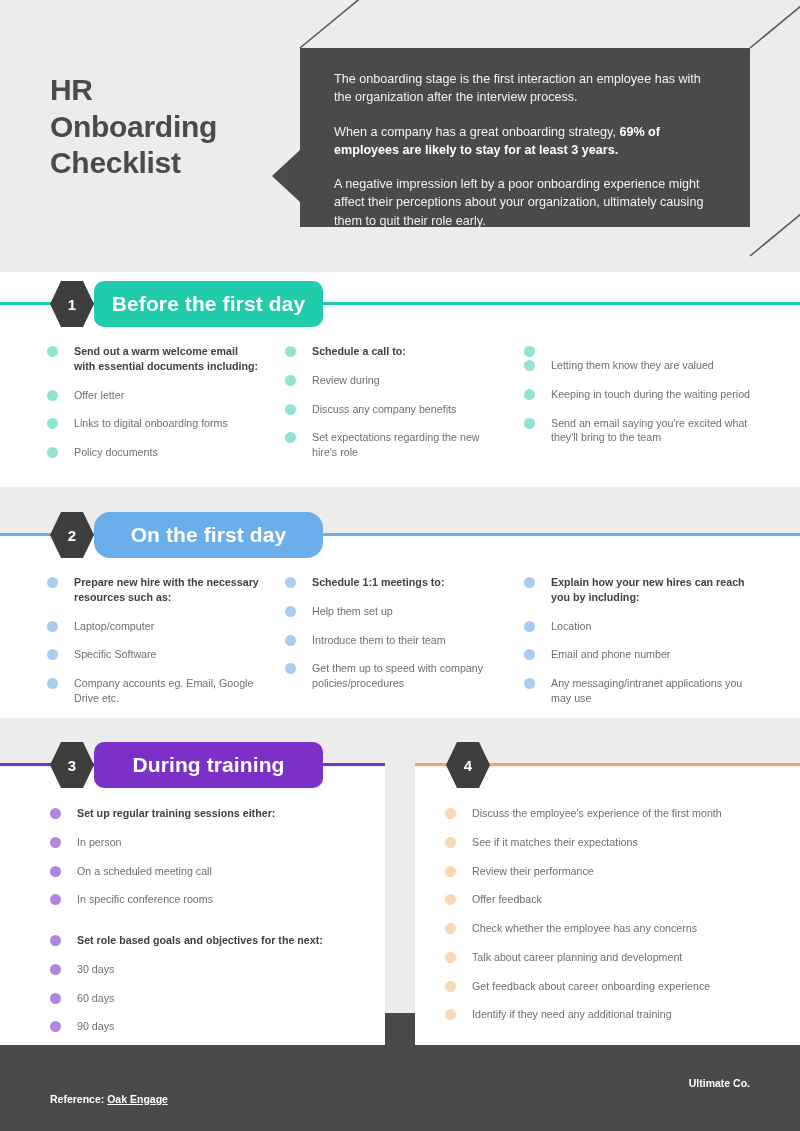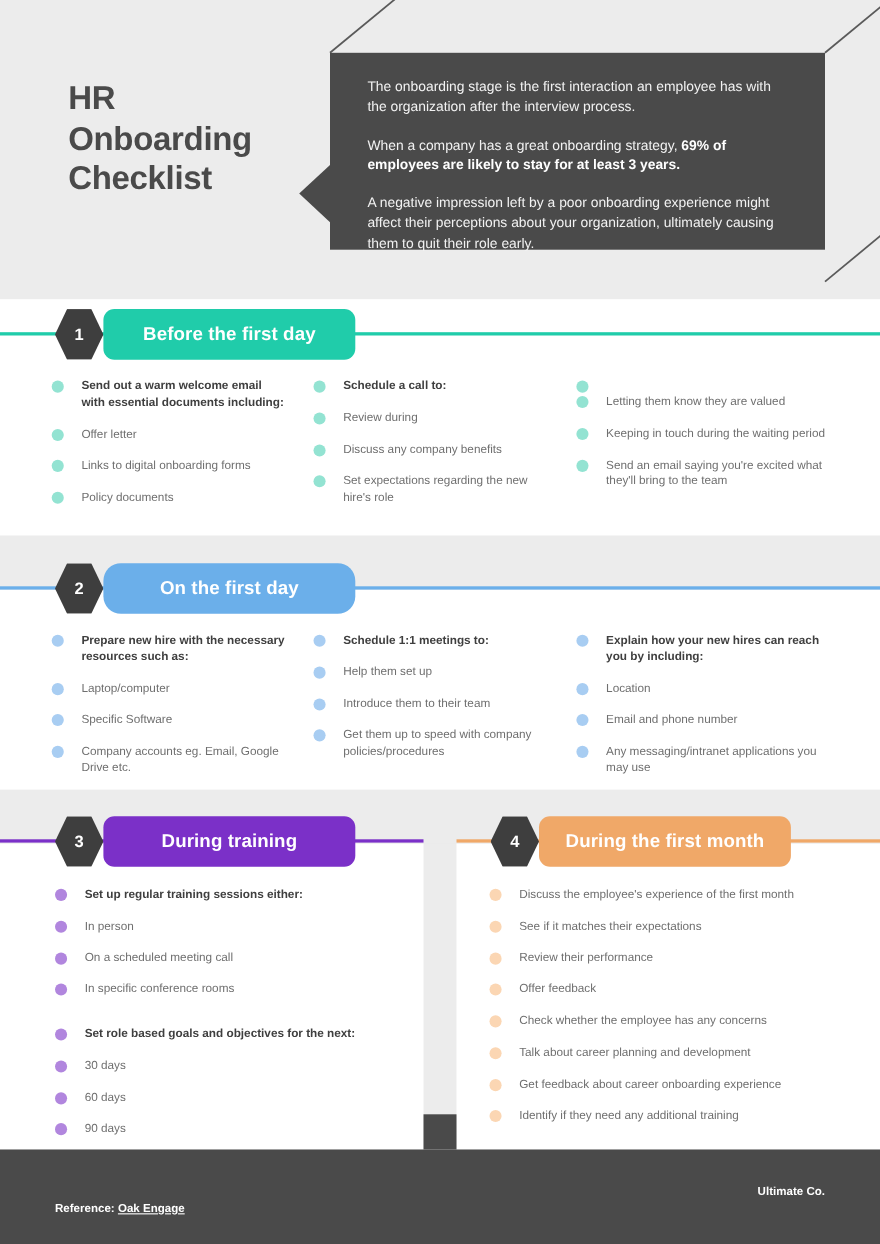--- a/index.html
+++ b/index.html
@@ -15,21 +15,21 @@
   #page{position:relative;width:800px;height:1131px;background:#ececec;overflow:hidden;}
 
   
   .header{position:absolute;left:0;top:0;width:800px;height:272px;}
   .header-deco{position:absolute;left:0;top:0;width:800px;height:272px;pointer-events:none;}
   .title{
     position:absolute;left:50px;top:72px;width:250px;
     font-size:30px;line-height:1.22;font-weight:bold;color:#4a4a4a;
     letter-spacing:-0.3px;
   }
-  .title .tl{display:block;margin-left:12px;}
+  .title .tl{display:block;}
   .intro-box{
     position:absolute;left:300px;top:48px;width:450px;height:179px;
     background:#4a4a4a;
     padding:0;
   }
   .intro-inner{padding:22px 34px 0 34px;}
   .intro-p{
     color:#f2f2f2;font-size:12.6px;line-height:1.45;margin:0 0 16px 0;
   }
   .intro-p b{color:#ffffff;font-weight:bold;}
@@ -52,21 +52,21 @@
   .sec-badge{
     position:absolute;left:50px;top:0px;width:44px;height:46px;
     background:#3e3e3e;
     clip-path:polygon(25% 0%,75% 0%,100% 50%,75% 100%,25% 100%,0% 50%);
     color:#ffffff;font-size:15px;font-weight:bold;
     display:flex;align-items:center;justify-content:center;
   }
   .sec-pill{
     position:absolute;left:94px;top:0px;height:46px;
     border-radius:10px;
-    color:#ffffff;font-size:17px;font-weight:bold;
+    color:#ffffff;font-size:21px;font-weight:bold;
     display:flex;align-items:center;justify-content:center;
     letter-spacing:0.1px;
   }
 
   
   .col{position:absolute;}
   .item{position:relative;margin-bottom:14px;padding-left:27px;}
   .dot{
     position:absolute;left:0;top:2px;width:11px;height:11px;border-radius:50%;
   }
@@ -250,21 +250,20 @@
 
   <div class="sec-head" style="top:742px;">
     <div class="sec-rule" style="width: 385px; background: rgb(123, 48, 200);"></div>
     <div class="sec-badge">3</div>
     <div class="sec-pill" style="width: 229px; background: rgb(123, 48, 200);">During training</div>
   </div>
 
   <div class="sec-head" style="top:742px;">
     <div class="sec-rule" style="left: 415px; width: 385px; background: rgb(240, 168, 104);"></div>
     <div class="sec-badge" style="left:446px;">4</div>
-    <div class="sec-pill" style="left: 490px; width: 229px; background: rgb(240, 168, 104);">During the first month</div>
   </div>
 
   <div class="col" style="left:50px;top:806px;width:320px;">
       <div class="item bold">
         <span class="dot" style="background: rgb(177, 134, 222);"></span>
         <span class="itxt">Set up regular training sessions either:</span>
       </div>
       <div class="item">
         <span class="dot" style="background: rgb(177, 134, 222);"></span>
         <span class="itxt">In person</span>

